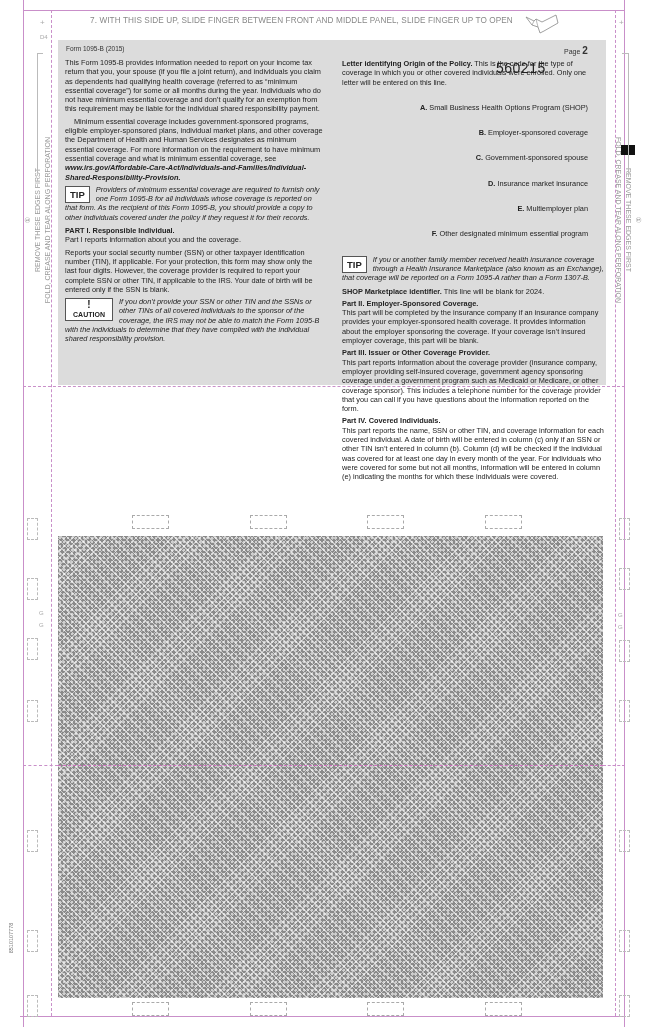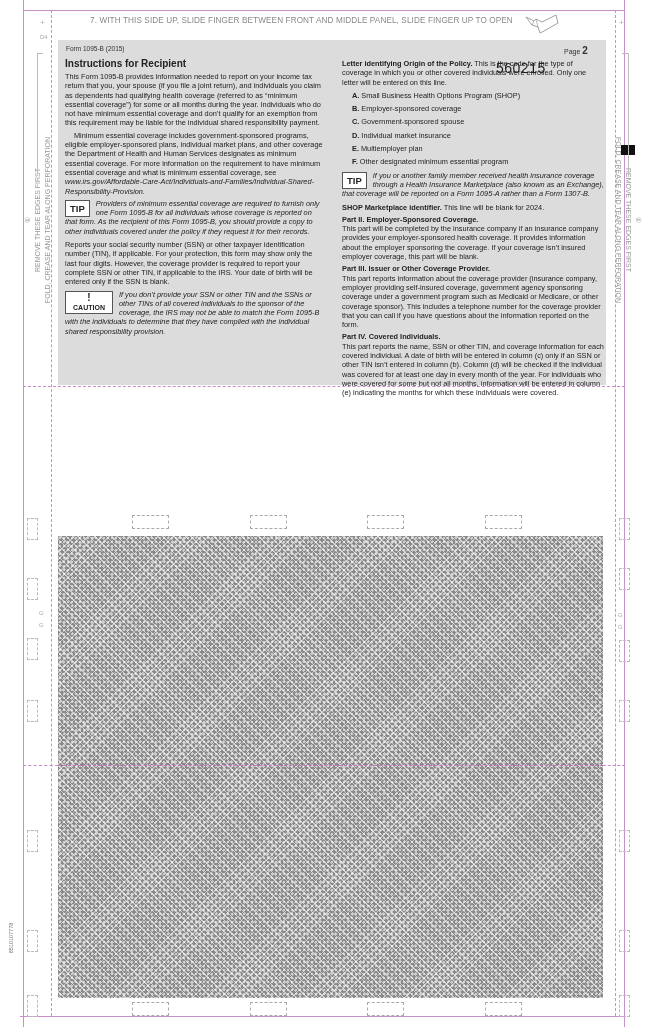--- a/index.html
+++ b/index.html
@@ -19,24 +19,24 @@
   .page-label { position:absolute; left:564px; top:45px; font-size:7px; color:#333; }
   .page-label b { font-size:10px; }
 
   .col { position:absolute; font-size:7.35px; line-height:9.3px; color:#222; }
   .col-left { left:65px; top:58px; width:258px; }
   .col-right { left:342px; top:59px; width:262px; }
   .col p { margin:0 0 3px 0; }
   .col h2 { margin:0 0 2px 0; font-size:10px; font-weight:bold; line-height:12px; }
   .col .indent { text-indent:9px; }
   .col .bold { font-weight:bold; }
-  .col i { font-style:italic; }
+  .col i { font-style:italic;font-weight:bold; }
   .col .hd { font-weight:bold; display:block; }
   .list { margin:0 0 3px 6px; padding:0; list-style:none; }
-  .list li { margin:4px; }
+  .list li { margin:16px;text-align:right; }
   .list li b { margin-right:2px; }
 
   .note { position:relative; margin:0 0 4px 0; font-style:italic; }
   .tip-box { float:left; border:1px solid #555; background:#fff; font-style:normal; font-weight:bold; font-size:9.5px; padding:1px 4px; margin:1px 6px 0 0; line-height:13px; }
   .caution-box { float:left; border:1px solid #555; background:#fff; font-style:normal; font-weight:bold; font-size:7px; padding:1px 3px; margin:1px 6px 0 0; line-height:9px; text-align:center; width:40px; }
   .caution-box .bang { display:block; font-size:10px; line-height:10px; }
 
   .side-text { position:absolute; font-size:7px; color:#999; white-space:nowrap; text-align:center; line-height:10px; }
   .side-left { transform:rotate(-90deg); transform-origin:center; }
   .side-right { transform:rotate(90deg); transform-origin:center; }
@@ -87,52 +87,55 @@
 
 <div class="panel"></div>
 <div class="form-label">Form 1095-B (2015)</div>
 <div class="form-number">560215</div>
 <div class="page-label">
   <span>Page</span>
   <b>2</b>
 </div>
 
 <div class="col col-left">
-  <h2>Instructions for Recipient</h2>
   <p>This Form 1095-B provides information needed to report on your income tax return that you, your spouse (if you file a joint return), and individuals you claim as dependents had qualifying health coverage (referred to as “minimum essential coverage”) for some or all months during the year. Individuals who do not have minimum essential coverage and don’t qualify for an exemption from this requirement may be liable for the individual shared responsibility payment.</p>
   <p class="indent">
     <span>Minimum essential coverage includes government-sponsored programs, eligible employer-sponsored plans, individual market plans, and other coverage the Department of Health and Human Services designates as minimum essential coverage. For more information on the requirement to have minimum essential coverage and what is minimum essential coverage, see</span>
     <i>www.irs.gov/Affordable-Care-Act/Individuals-and-Families/Individual-Shared-Responsibility-Provision.</i>
   </p>
   <div class="note">
     <span class="tip-box">TIP</span>
     <span>Providers of minimum essential coverage are required to furnish only one Form 1095-B for all individuals whose coverage is reported on that form. As the recipient of this Form 1095-B, you should provide a copy to other individuals covered under the policy if they request it for their records.</span>
     <div style="clear:both"></div>
   </div>
+  <p>
+    <span class="hd">PART I. Responsible Individual.</span>
+    <span>Part I reports information about you and the coverage.</span>
+  </p>
   <p>Reports your social security number (SSN) or other taxpayer identification number (TIN), if applicable. For your protection, this form may show only the last four digits. However, the coverage provider is required to report your complete SSN or other TIN, if applicable to the IRS. Your date of birth will be entered only if the SSN is blank.</p>
   <div class="note">
     <span class="caution-box">
       <span class="bang">!</span>
       <span>CAUTION</span>
     </span>
     <span>If you don’t provide your SSN or other TIN and the SSNs or other TINs of all covered individuals to the sponsor of the coverage, the IRS may not be able to match the Form 1095-B with the individuals to determine that they have complied with the individual shared responsibility provision.</span>
     <div style="clear:both"></div>
   </div>
 </div>
 
 <div class="col col-right">
   <p>
     <span class="bold">Letter identifying Origin of the Policy.</span>
     <span>This is the code for the type of coverage in which you or other covered individuals were enrolled. Only one letter will be entered on this line.</span>
   </p>
   <ul class="list">
     <li><b>A.</b><span>Small Business Health Options Program (SHOP)</span></li>
     <li><b>B.</b><span>Employer-sponsored coverage</span></li>
     <li><b>C.</b><span>Government-sponsored spouse</span></li>
-    <li><b>D.</b><span>Individual market insurance</span></li>
+    <li><b>D.</b><span>Insurance market insurance</span></li>
     <li><b>E.</b><span>Multiemployer plan</span></li>
     <li><b>F.</b><span>Other designated minimum essential program</span></li>
   </ul>
   <div class="note">
     <span class="tip-box">TIP</span>
     <span>If you or another family member received health insurance coverage through a Health Insurance Marketplace (also known as an Exchange), that coverage will be reported on a Form 1095-A rather than a Form 1307-B.</span>
     <div style="clear:both"></div>
   </div>
   <p>
     <span class="bold">SHOP Marketplace identifier.</span>

